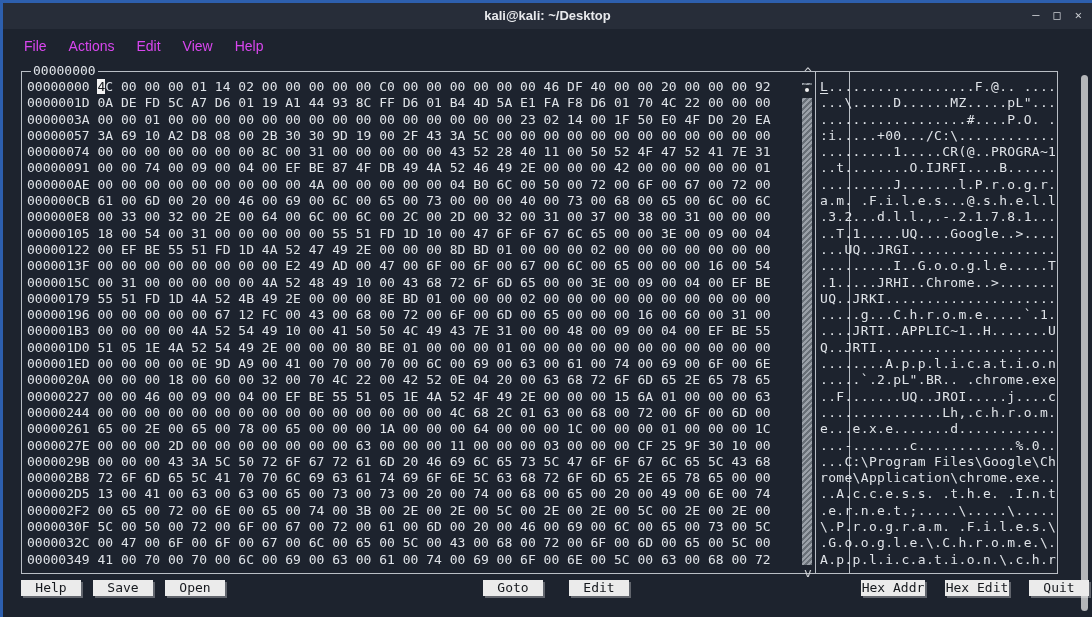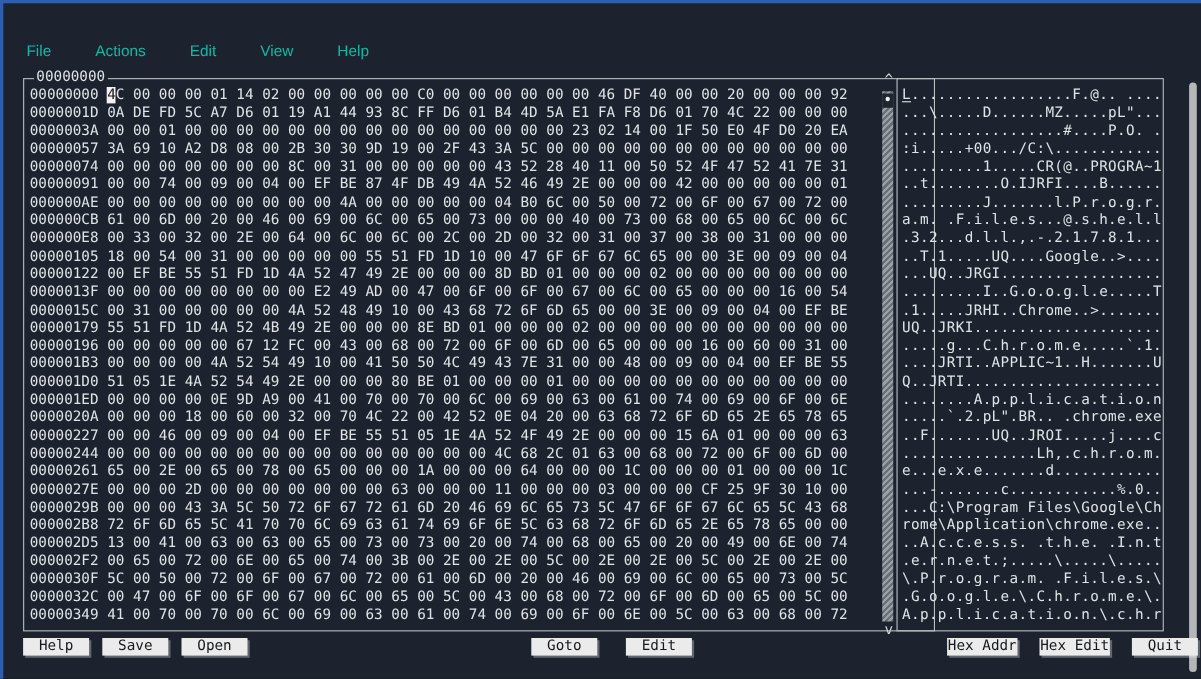--- a/index.html
+++ b/index.html
@@ -10,22 +10,22 @@
 
   
   .titlebar { position:absolute; left:0; top:0; right:0; height:26px; background:#272d39; }
   .title { position:absolute; left:0; right:0; top:5px; text-align:center;
            font:bold 13px "Liberation Sans", sans-serif; color:#e8eaed; }
   .controls { position:absolute; right:10px; top:3px; display:flex; gap:14px; align-items:center;
               color:#c9ccd1; font:12px "DejaVu Sans Mono", monospace; }
   .ctrl { cursor:default; line-height:18px; }
 
   
-  .menubar { position:absolute; left:18px; top:30px; height:26px; display:flex; gap:34px; align-items:center;
-             font:14px "Liberation Sans", sans-serif; color:#14b8a6; }
+  .menubar { position:absolute; left:18px; top:30px; height:26px; display:flex; gap:16px; align-items:center;
+             font:14px "Liberation Sans", sans-serif; color:#d946ef; }
   .menu-item { padding:2px 3px; }
 
   
   .hexbox  { position:absolute; left:18px;  top:68px; width:829px; height:503px;
              border:1px solid #b9bec5; box-sizing:border-box; }
   .asciibox{ position:absolute; left:812px; top:68px; width:243px; height:503px;
              border:1px solid #b9bec5; box-sizing:border-box;text-align:right; }
   .boxlabel { position:absolute; top:-9px; left:9px; background:#1d232e; padding:0 2px;
               font:13px "DejaVu Sans Mono", monospace; color:#dfe3e8; }
   .rows { position:absolute; top:7px; left:5px; right:1px; bottom:3px; overflow:hidden;
@@ -59,20 +59,28 @@
   .btn-group.right { left:858px; gap:20px; }
   .btn { width:60px; height:16px; line-height:16px; text-align:center; background:#ebebeb;
          color:#15181d; box-shadow:2px 2px 0 rgba(255,255,255,0.30); cursor:default; }
   .btn.wide { width:64px; }
 </style>
 </head>
 <body>
 
 <div class="window">
 
+  <div class="titlebar">
+    <span class="title">kali@kali: ~/Desktop</span>
+    <span class="controls">
+        <span class="ctrl">–</span>
+        <span class="ctrl">□</span>
+        <span class="ctrl">✕</span>
+      </span>
+  </div>
 
   <div class="menubar">
       <span class="menu-item">File</span>
       <span class="menu-item">Actions</span>
       <span class="menu-item">Edit</span>
       <span class="menu-item">View</span>
       <span class="menu-item">Help</span>
     </div>
 
   <div class="hexbox">

